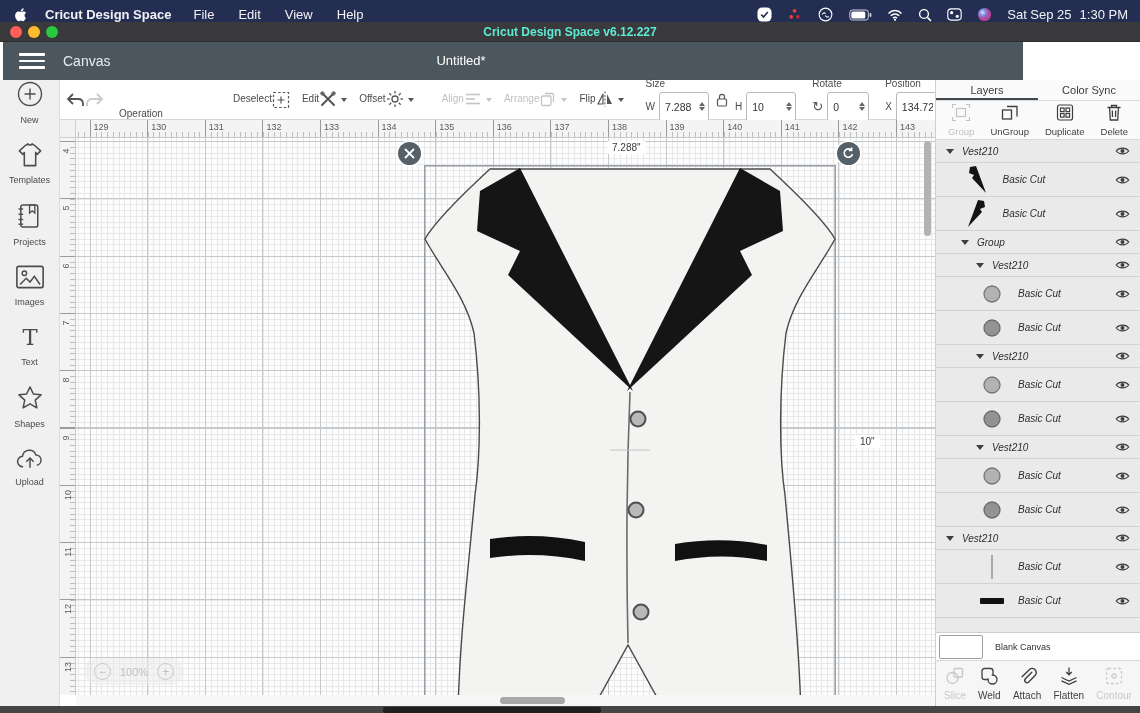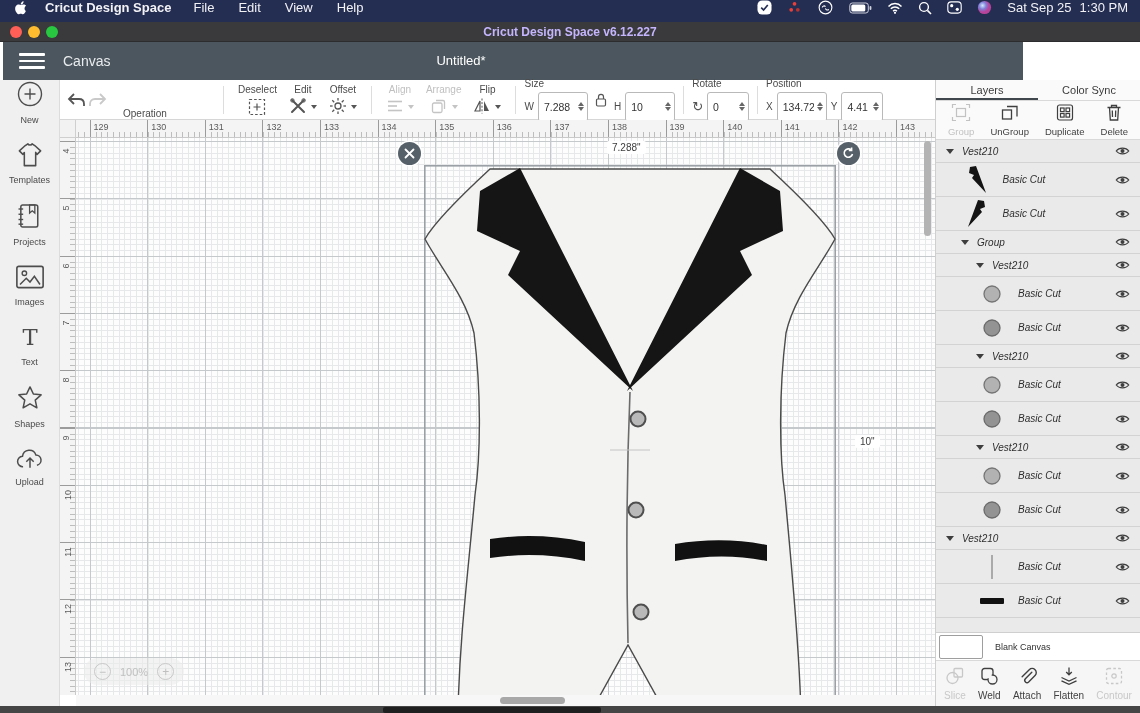--- a/index.html
+++ b/index.html
@@ -3,38 +3,38 @@
 <meta charset="utf-8">
 <style>
   html,body{margin:0;padding:0;}
   body{width:1140px;height:713px;position:relative;overflow:hidden;
        font-family:"Liberation Sans","DejaVu Sans",sans-serif;
        background:#fff;-webkit-font-smoothing:antialiased;}
   *{box-sizing:border-box;}
 
   
   .menubar{position:absolute;left:0;top:0;width:1140px;height:22px;background:#242d52;
-           display:flex;align-items:flex-start;color:#f2f2f5;font-size:13px;}
+           display:flex;align-items:flex-end;color:#f2f2f5;font-size:13px;}
   .menubar .apple{margin:0 18px 0 14px;display:flex;align-items:center;}
   .menubar .appname{font-weight:bold;margin-right:22px;}
   .menu-items{display:flex;gap:24px;}
   .menu-item{cursor:default;}
   .mb-right{margin-left:auto;display:flex;align-items:center;gap:15px;padding-right:12px;}
   .mb-right .sicon{display:flex;align-items:center;}
   .mb-clock{display:flex;gap:8px;font-size:13px;}
 
   
   .titlebar{position:absolute;left:0;top:22px;width:1140px;height:20px;background:#3a3a3c;
             border-bottom:1px solid #2c2c2e;}
   .tl{position:absolute;top:4px;width:12px;height:12px;border-radius:50%;}
   .tl.red{left:10px;background:#ff5f57;}
   .tl.yellow{left:28px;background:#febc2e;}
   .tl.green{left:46px;background:#28c840;}
   .tb-title{position:absolute;left:0;right:0;top:0;height:36px;line-height:20px;text-align:center;
-            color:#c4b5fd;font-size:12px;font-weight:bold;}
+            color:#5eead4;font-size:12px;font-weight:bold;}
 
   
   .header{position:absolute;left:3px;top:42px;width:1020px;height:38px;background:#4c565e;}
   .hamburger{position:absolute;left:16px;top:11px;width:26px;height:16px;cursor:pointer;}
   .hamburger span{display:block;height:2.5px;background:#fff;border-radius:1px;margin-bottom:4px;}
   .hd-canvas{position:absolute;left:60px;top:0;height:38px;line-height:38px;color:#e9ecee;font-size:14px;}
   .hd-doc{position:absolute;left:458px;top:0;height:38px;line-height:38px;transform:translateX(-50%);
           color:#fff;font-size:13px;}
   .hd-right{position:absolute;right:10px;top:0;height:38px;display:flex;align-items:center;gap:18px;
             color:#e9ecee;font-size:13px;}
@@ -43,21 +43,21 @@
   .chev{width:8px;height:8px;border-right:1.6px solid #cfd6da;border-bottom:1.6px solid #cfd6da;
         transform:rotate(45deg);margin-top:-4px;}
   .makeit{height:24px;padding:0 32px;border-radius:12px;color:#fff;font-size:12.5px;border:none;
           display:flex;align-items:center;cursor:pointer;}
 
   
   .toolbar{position:absolute;left:60px;top:80px;width:875px;height:40px;background:#fff;
            border-bottom:1px solid #d6d6d6;display:flex;align-items:center;font-size:10px;color:#4a4a4a;}
   .tb-vsep{width:1px;height:28px;background:#ddd;margin:0 8px;}
   .tb-iconbtn{display:flex;align-items:center;justify-content:center;width:22px;height:22px;cursor:pointer;}
-  .tb-stack{display:flex;flex-direction:column;align-items:center;margin:0 6px;cursor:pointer;}
+  .tb-stack{display:flex;flex-direction:row;align-items:center;margin:0 6px;cursor:pointer;}
   .tb-stack .lab{margin-bottom:3px;}
   .tb-stack.disabled{color:#bfbfbf;}
   .tb-stack .ic{display:flex;align-items:center;gap:2px;height:18px;}
   .dd-caret{width:0;height:0;border-left:3.5px solid transparent;border-right:3.5px solid transparent;
             border-top:4px solid #555;margin-left:2px;}
   .disabled .dd-caret{border-top-color:#c4c4c4;}
   .op-block{display:flex;flex-direction:column;margin-left:14px;margin-top:48px;}
   .op-label{margin-bottom:3px;}
   .op-row{display:flex;align-items:center;gap:4px;}
   .op-select{width:70px;height:18px;border:1px solid #b9b9b9;border-radius:3px;background:#fff;

